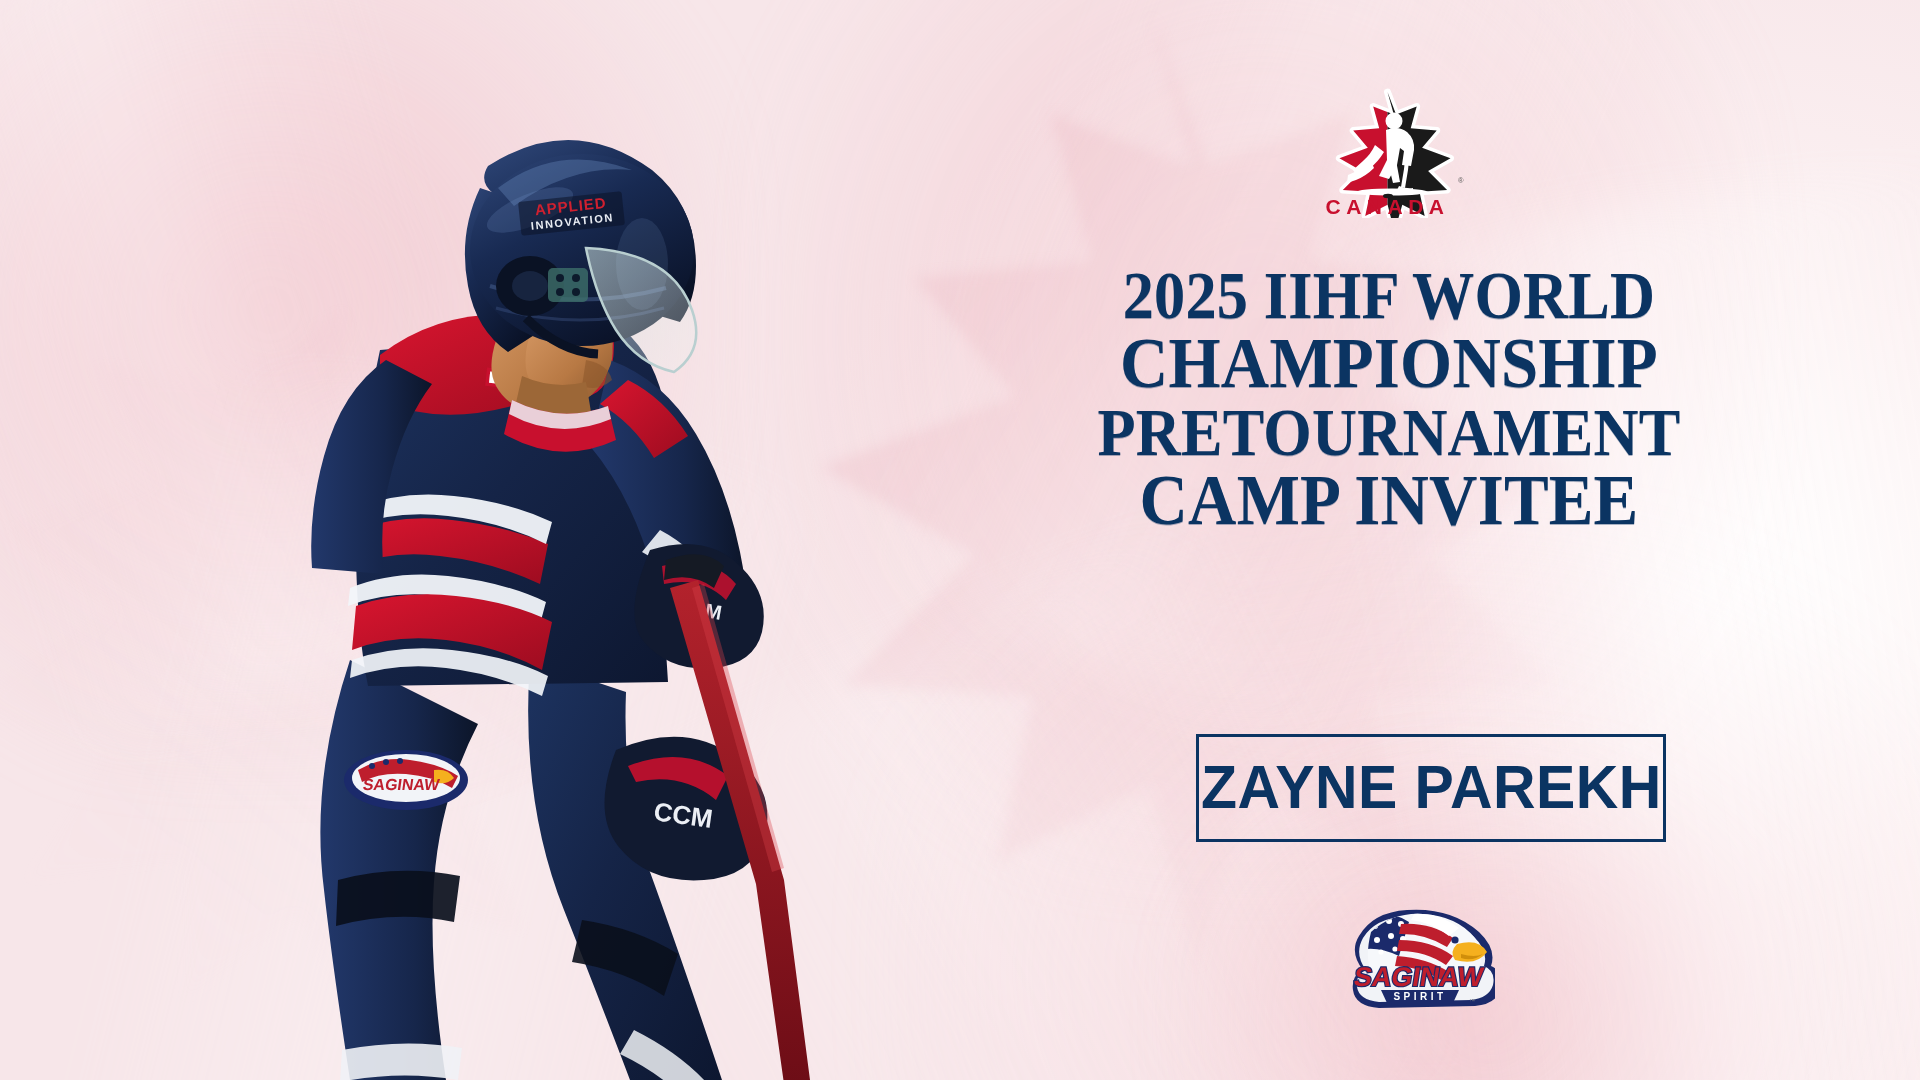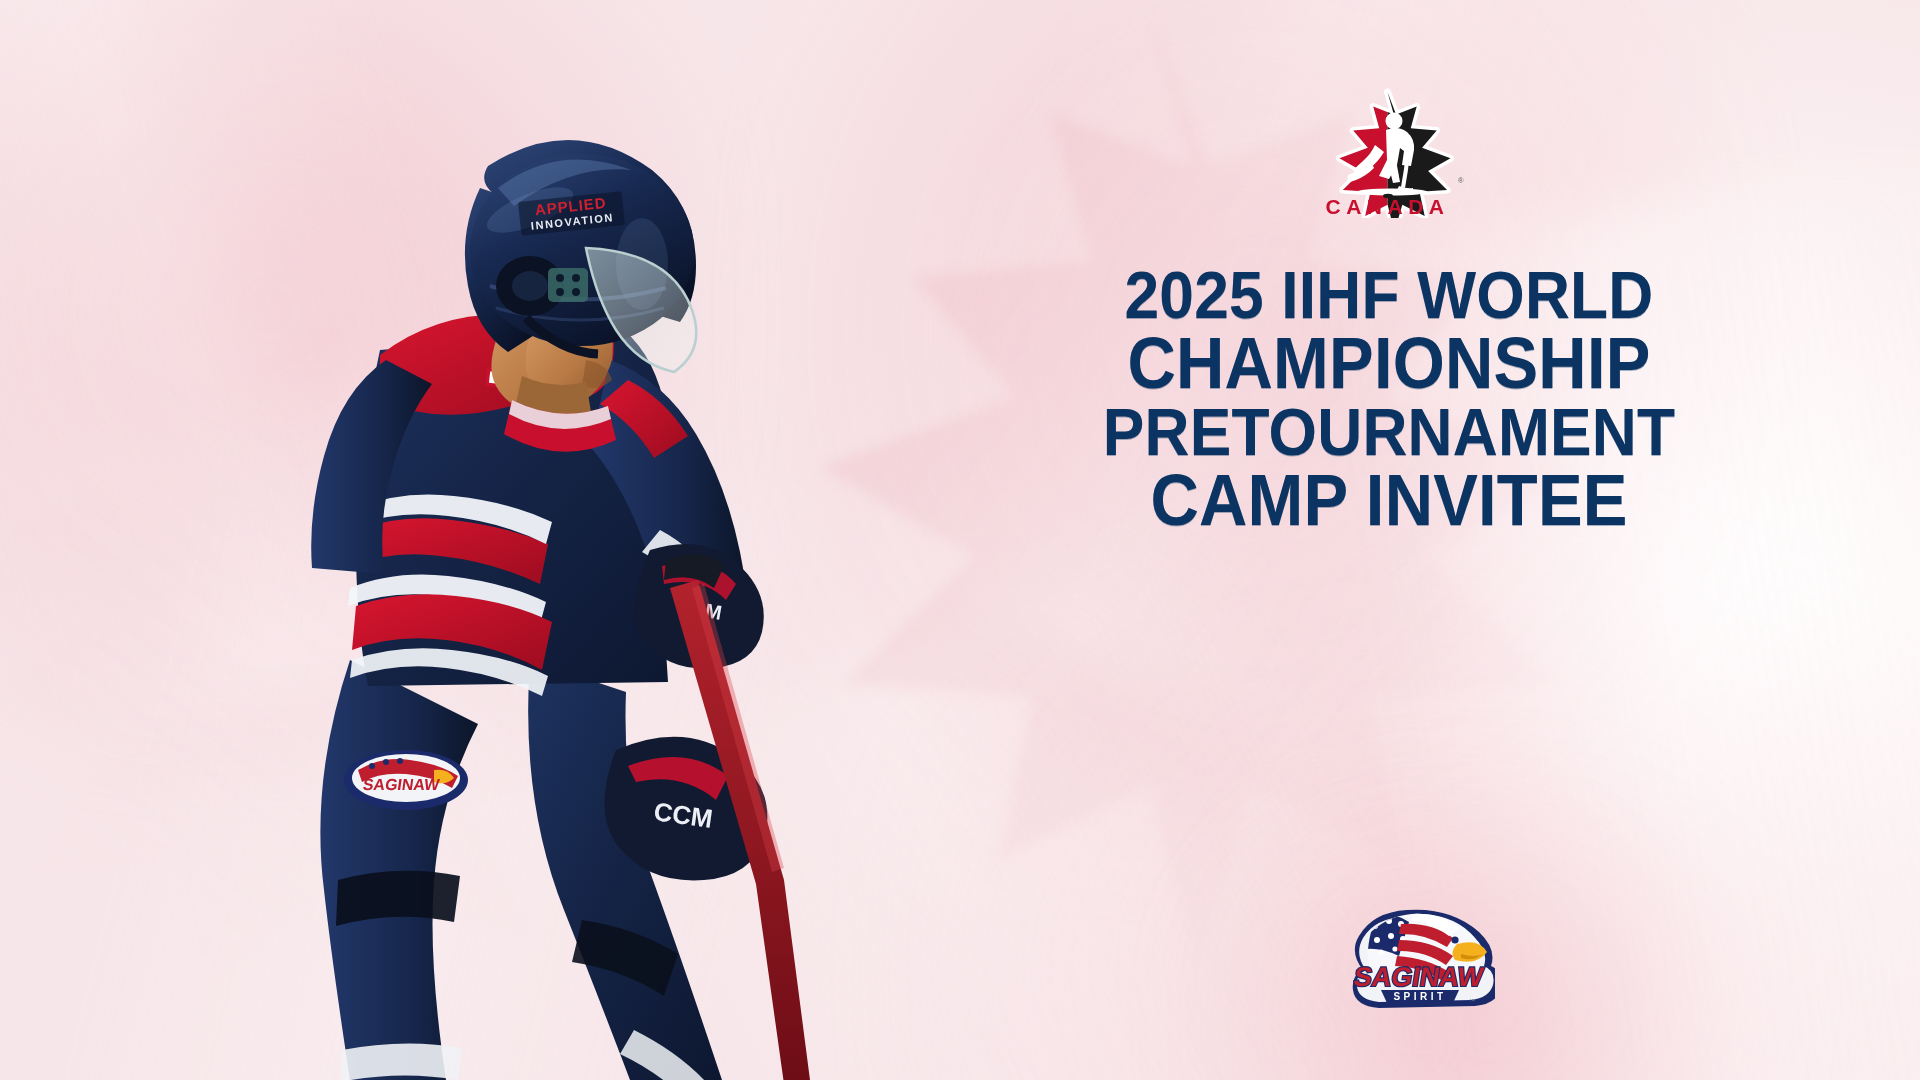--- a/index.html
+++ b/index.html
@@ -51,21 +51,21 @@
     position:absolute; left:1300px; top:88px; width:175px; height:130px;
   }
   #hc-logo svg { width:100%; height:100%; display:block; }
 
   
   #headline {
     position:absolute;
     left:1036px; top:262px; width:706px;
     text-align:center;
     color:#0b3462;
-    font-family:Liberation Sans, sans-serif;
+    font-family:Liberation Serif, serif;
     font-weight:700;
     letter-spacing:.2px;
   }
   #headline .hl {
     display:block;
     font-size:72px;
     line-height:.985;
     white-space:nowrap;
     transform:scaleX(.93);
     transform-origin:center center;
@@ -332,20 +332,23 @@
     </svg>
   </div>
 
   <div id="headline">
     <span class="hl l1">2025 IIHF WORLD</span>
     <span class="hl l2">CHAMPIONSHIP</span>
     <span class="hl l3">PRETOURNAMENT</span>
     <span class="hl l4">CAMP INVITEE</span>
   </div>
 
+  <div id="name-plate">
+    <span class="name-text">ZAYNE PAREKH</span>
+  </div>
 
   <div id="spirit-logo">
     <svg viewBox="0 0 150 104">
       <defs>
         <clipPath id="headClip">
           <path d="M26 26 q22 -20 52 -18 q34 2 52 24 q12 16 4 28 q-10 16 -40 18 l-56 2 q-22 -14 -12 -54z"></path>
         </clipPath>
       </defs>
 
       <path d="M14 30 q14 -24 48 -26 q44 -3 72 22 q18 17 12 34 q14 6 10 22 q-4 16 -26 18 l-96 2 q-24 -2 -26 -18 q-2 -14 10 -20 q-14 -18 -4 -34z" fill="#1b2a6b"></path>

